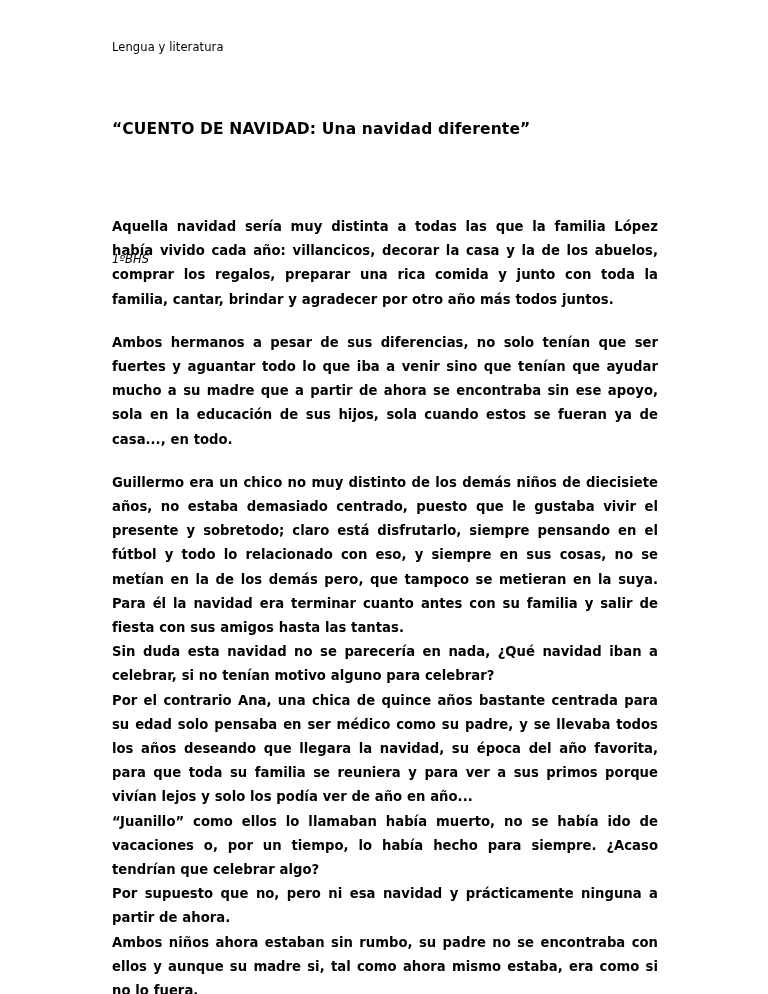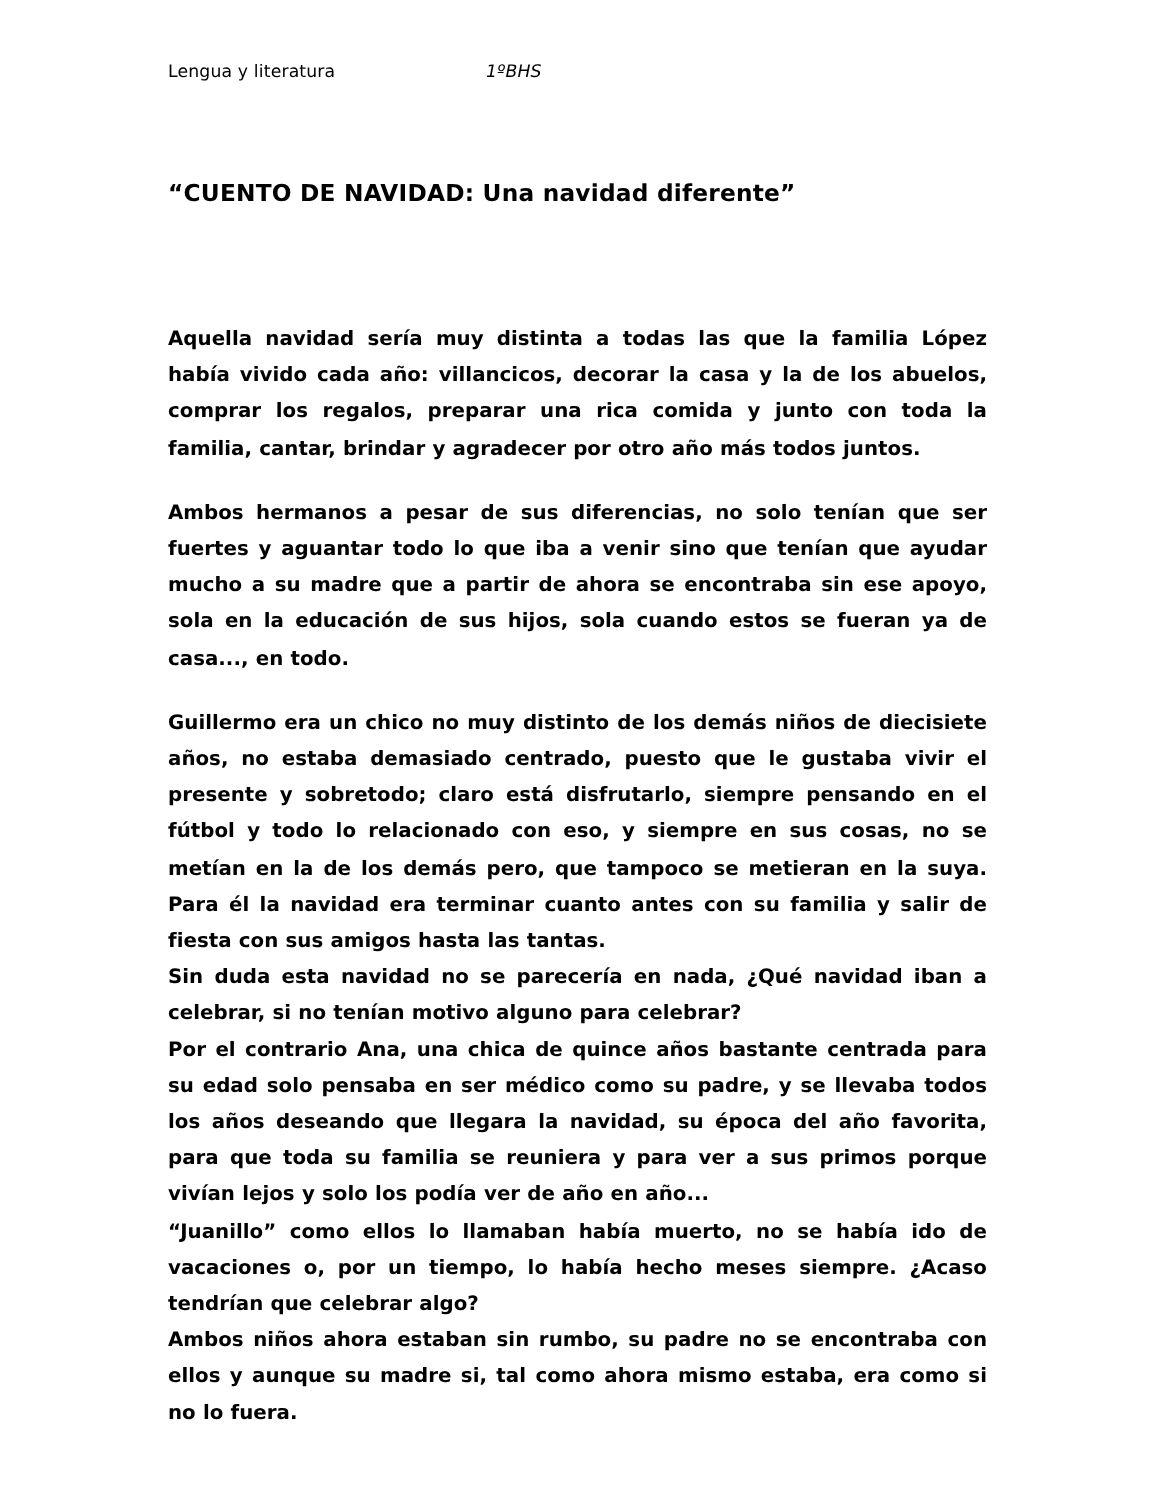--- a/index.html
+++ b/index.html
@@ -29,20 +29,21 @@
   
   .doc-header {
     position: absolute;
     top: 40px;
     left: 112px;
     width: 546px;
     display: flex;
     align-items: baseline;
     font-size: 11.5px;
     letter-spacing: 0.1px;
+    flex-direction: column;
   }
   .doc-header .hdr-course  { flex: 0 0 212px; }
   .doc-header .hdr-author  { flex: 0 0 232px; }
   .doc-header .hdr-grade   { flex: 1 1 auto; font-style: italic; }
 
   
   .doc-title {
     position: absolute;
     top: 120px;
     left: 112px;
@@ -90,18 +91,19 @@
   <div class="doc-title">“CUENTO DE NAVIDAD: Una navidad diferente”</div>
 
   <div class="doc-body">
     <p class="para">Aquella navidad sería muy distinta a todas las que la familia López había vivido cada año: villancicos, decorar la casa y la de los abuelos, comprar los regalos, preparar una rica comida y junto con toda la familia, cantar, brindar y agradecer por otro año más todos juntos.</p>
     <p class="para">Ambos hermanos a pesar de sus diferencias, no solo tenían que ser fuertes y aguantar todo lo que iba a venir sino que tenían que ayudar mucho a su madre que a partir de ahora se encontraba sin ese apoyo, sola en la educación de sus hijos, sola cuando estos se fueran ya de casa..., en todo.</p>
 
     <div class="para">
       <span class="br-line">Guillermo era un chico no muy distinto de los demás niños de diecisiete años, no estaba demasiado centrado, puesto que le gustaba vivir el presente y sobretodo; claro está disfrutarlo, siempre pensando en el fútbol y todo lo relacionado con eso, y siempre en sus cosas, no se metían en la de los demás pero, que tampoco se metieran en la suya. Para él la navidad era terminar cuanto antes con su familia y salir de fiesta con sus amigos hasta las tantas.</span>
       <span class="br-line">Sin duda esta navidad no se parecería en nada, ¿Qué navidad iban a celebrar, si no tenían motivo alguno para celebrar?</span>
       <span class="br-line">Por el contrario Ana, una chica de quince años bastante centrada para su edad solo pensaba en ser médico como su padre, y se llevaba todos los años deseando que llegara la navidad, su época del año favorita, para que toda su familia se reuniera y para ver a sus primos porque vivían lejos y solo los podía ver de año en año...</span>
-      <span class="br-line">“Juanillo” como ellos lo llamaban había muerto, no se había ido de vacaciones o, por un tiempo, lo había hecho meses siempre. ¿Acaso tendrían que celebrar algo?</span>
+      <span class="br-line">“Juanillo” como ellos lo llamaban había muerto, no se había ido de vacaciones o, por un tiempo, lo había hecho para siempre. ¿Acaso tendrían que celebrar algo?</span>
+      <span class="br-line">Por supuesto que no, pero ni esa navidad y prácticamente ninguna a partir de ahora.</span>
       <span class="br-line">Ambos niños ahora estaban sin rumbo, su padre no se encontraba con ellos y aunque su madre si, tal como ahora mismo estaba, era como si no lo fuera.</span>
     </div>
   </div>
 
 </div>
 
 </body></html>

